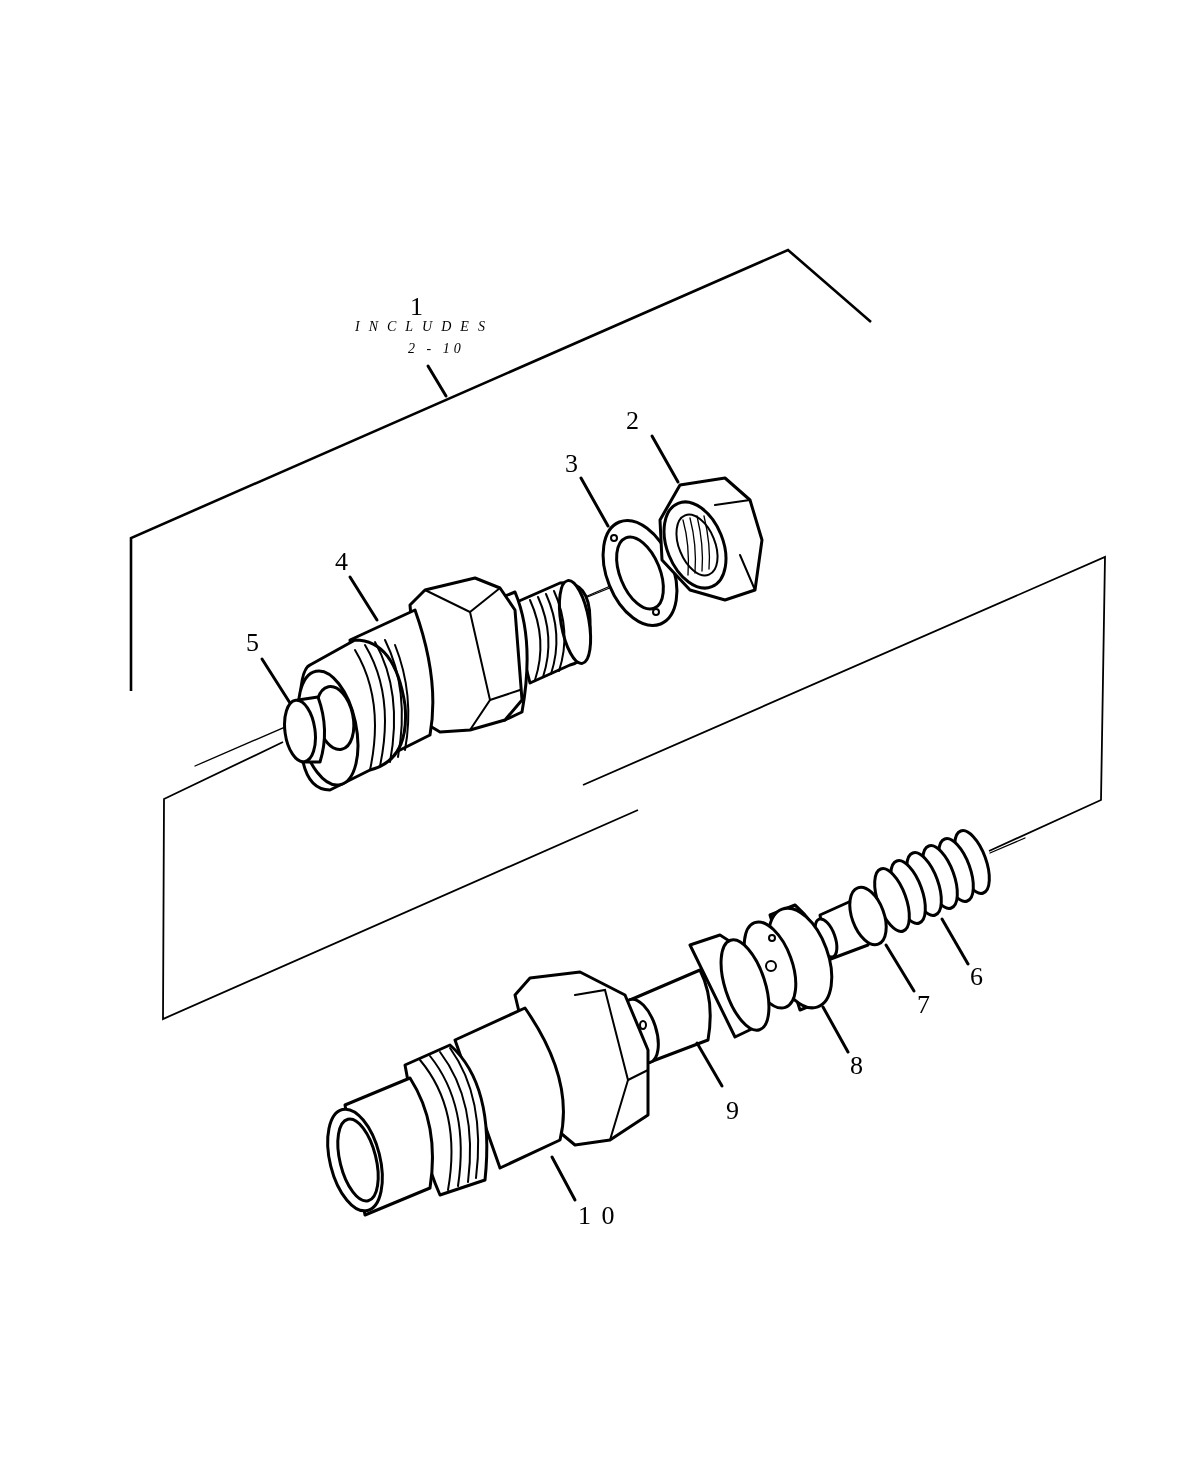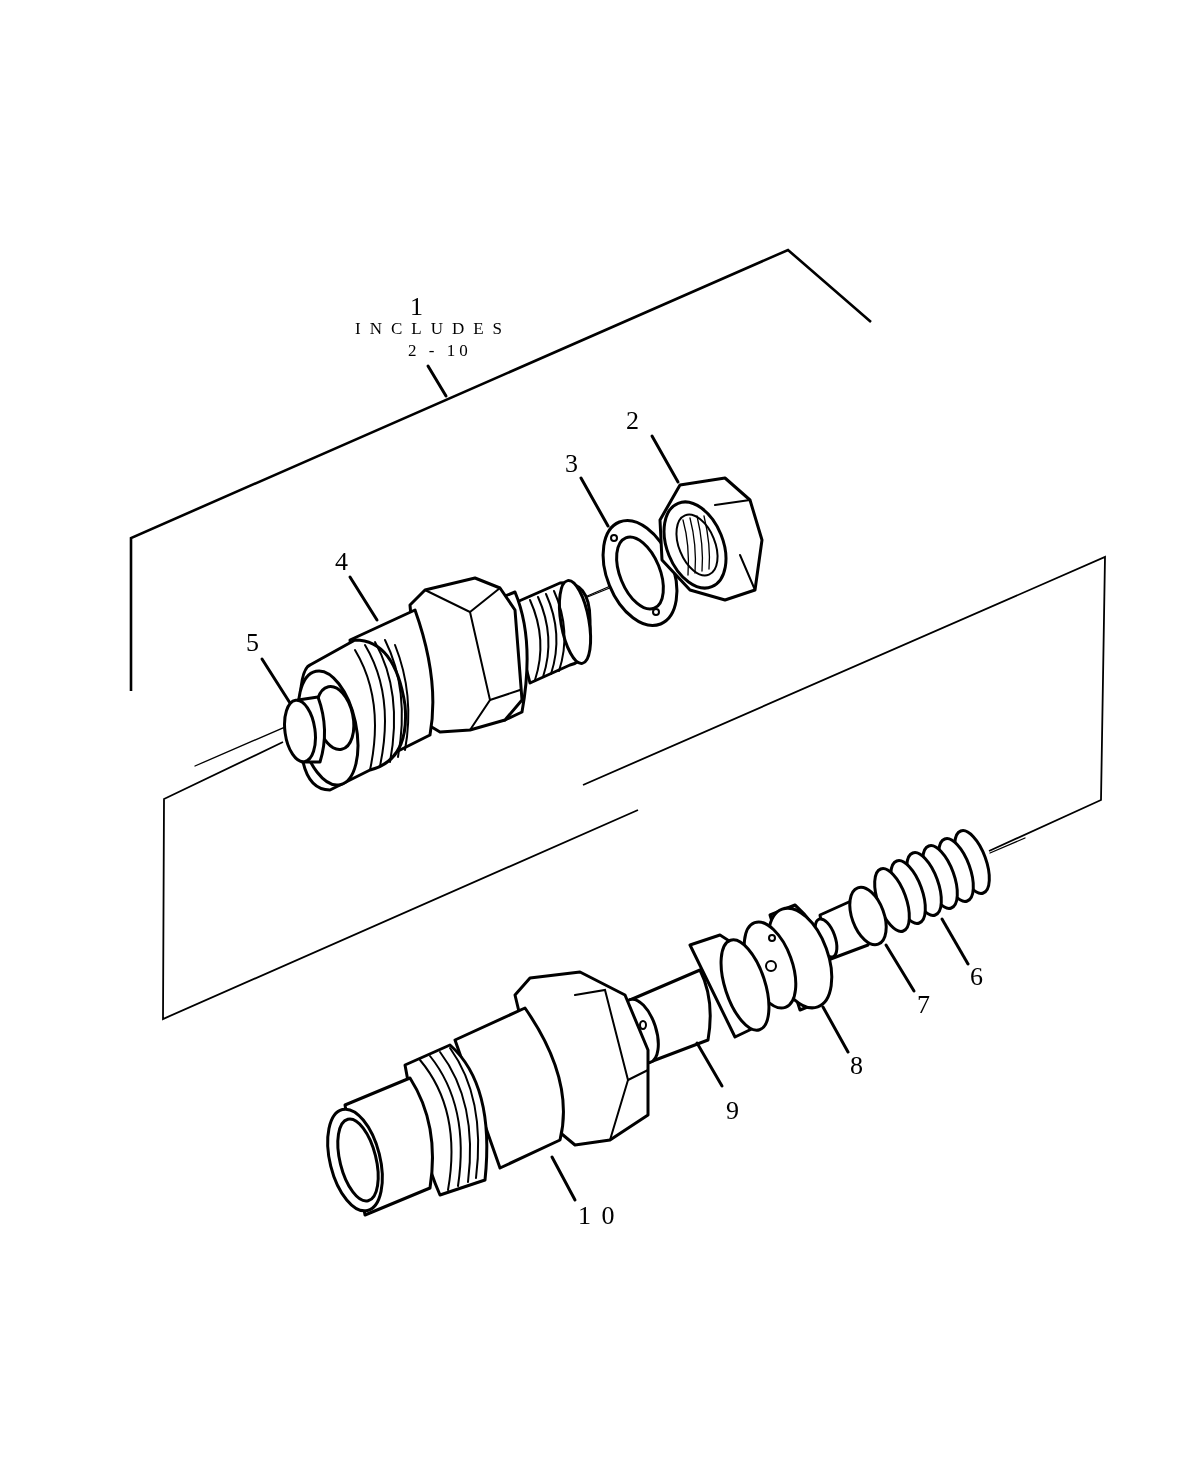--- a/index.html
+++ b/index.html
@@ -5,21 +5,21 @@
   html, body { margin: 0; padding: 0; background: #ffffff; }
   #canvas { position: relative; width: 1200px; height: 1481px; background: #ffffff; overflow: hidden; }
   svg { position: absolute; left: 0; top: 0; }
   .stroke { fill: #ffffff; stroke: #000000; stroke-width: 3; stroke-linejoin: round; stroke-linecap: round; }
   .thin { fill: none; stroke: #000000; stroke-width: 1.3; stroke-linecap: round; }
   .med { fill: none; stroke: #000000; stroke-width: 2; stroke-linecap: round; }
   .leader { fill: none; stroke: #000000; stroke-width: 3; stroke-linecap: round; }
   .bracket { fill: none; stroke: #000000; stroke-width: 2.6; stroke-linejoin: miter; }
   .bracket2 { fill: none; stroke: #000000; stroke-width: 1.8; stroke-linejoin: miter; }
   .lbl { position: absolute; font-family: "Liberation Serif", "DejaVu Serif", serif; color: #000; font-size: 26px; line-height: 1; white-space: pre; }
-  .lbl.small { font-size: 17px; letter-spacing: 9px; }
+  .lbl.small { font-size: 14px; letter-spacing: 9px; font-style: italic; }
 </style>
 </head>
 <body>
 
 <div id="canvas">
 
 <svg width="1200" height="1481" viewBox="0 0 1200 1481">
 
   <polyline class="bracket" points="131,691 131,538 788,250 871,322"></polyline>
   <line class="leader" x1="428" y1="366" x2="446" y2="396"></line>

